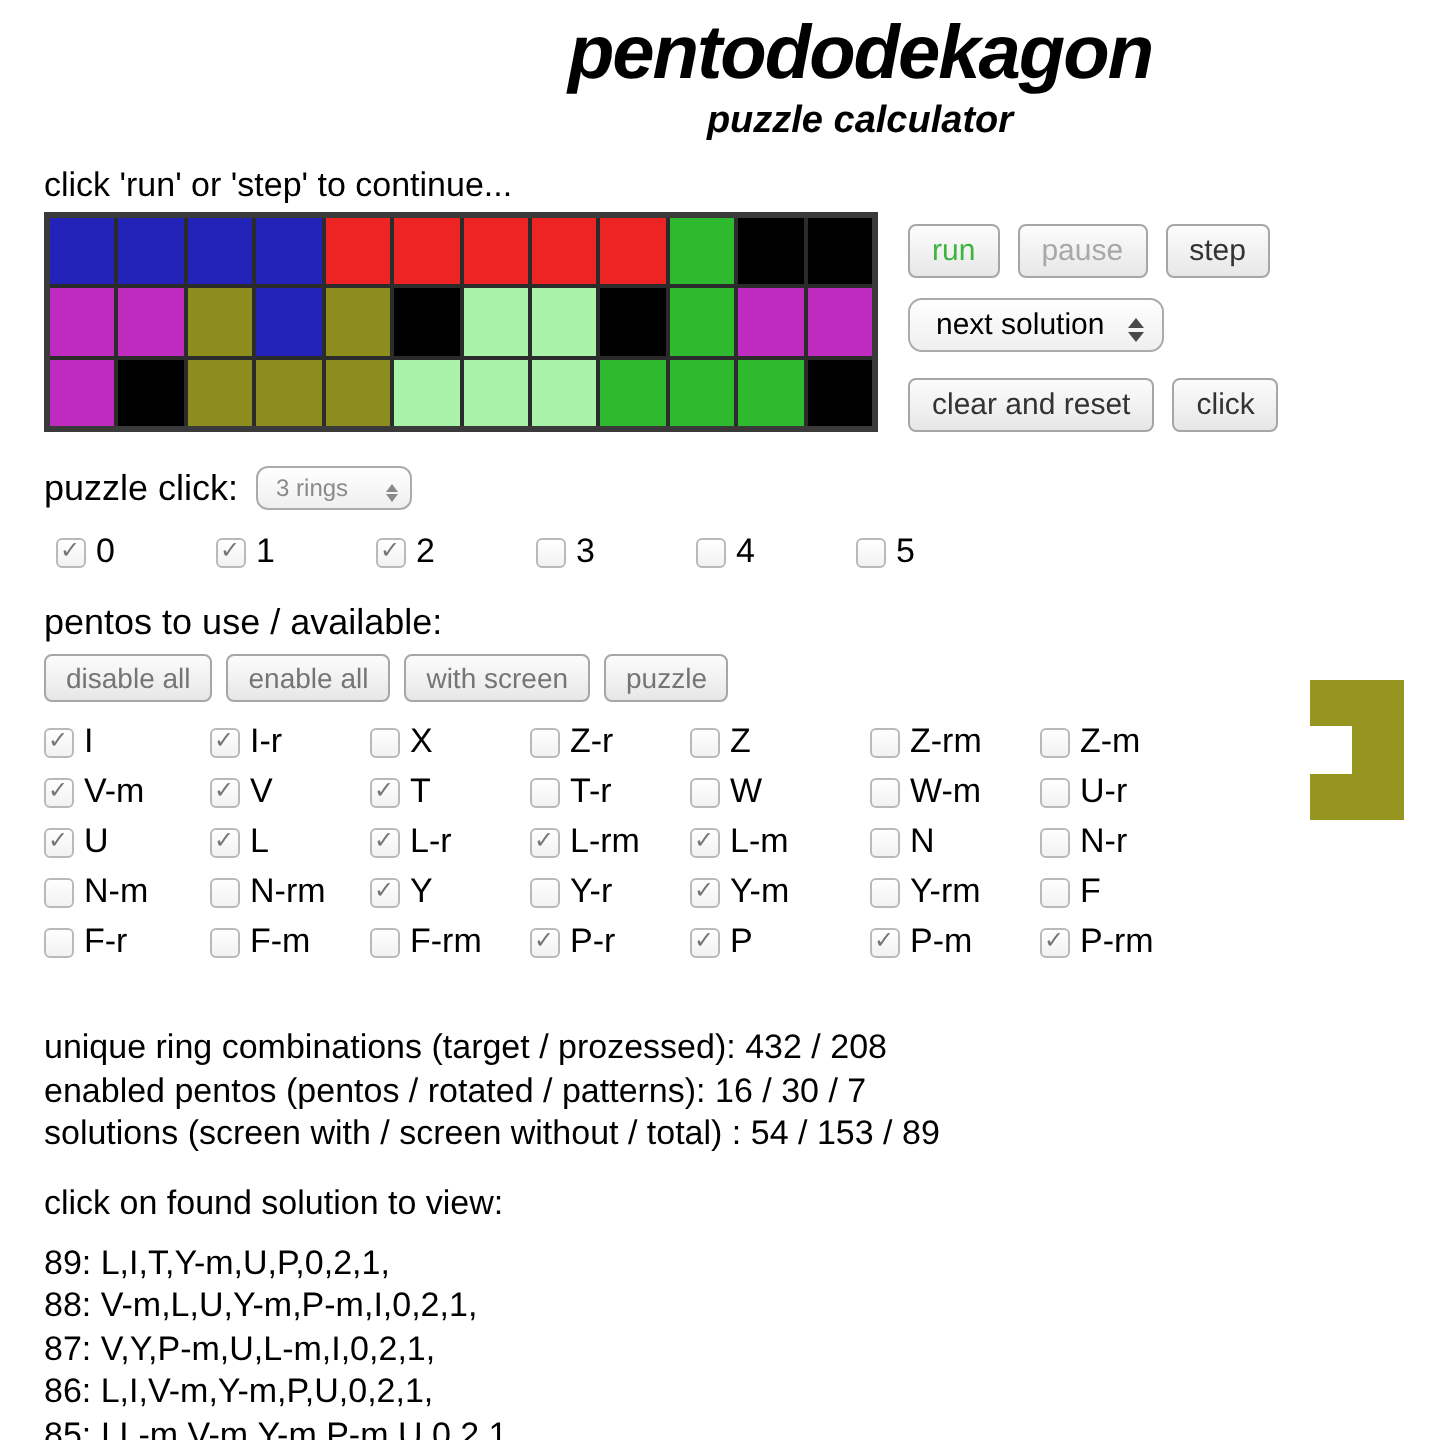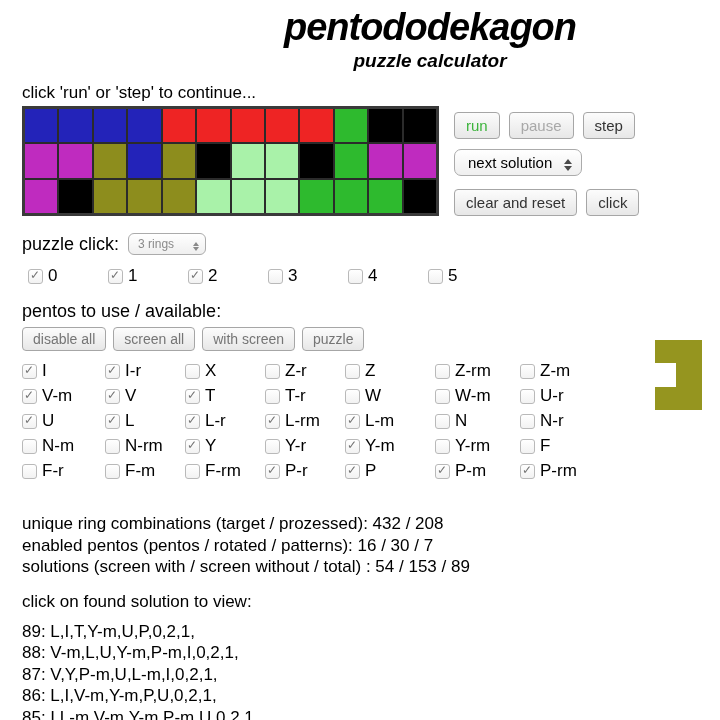--- a/index.html
+++ b/index.html
@@ -199,21 +199,21 @@
         <span class="opt ring-opt">
           <span class="cb"></span>
           <span class="cb-label">5</span>
         </span>
       </span>
   </div>
 
   <div class="pentos-label">pentos to use / available:</div>
   <div class="pento-btn-row">
       <button class="btn small">disable all</button>
-      <button class="btn small">screen all</button>
+      <button class="btn small">enable all</button>
       <button class="btn small">with screen</button>
       <button class="btn small">puzzle</button>
     </div>
   <div class="pento-grid">
       <span class="opt pento-opt">
         <span class="cb on"></span>
         <span class="cb-label">I</span>
       </span>
       <span class="opt pento-opt">
         <span class="cb on"></span>

